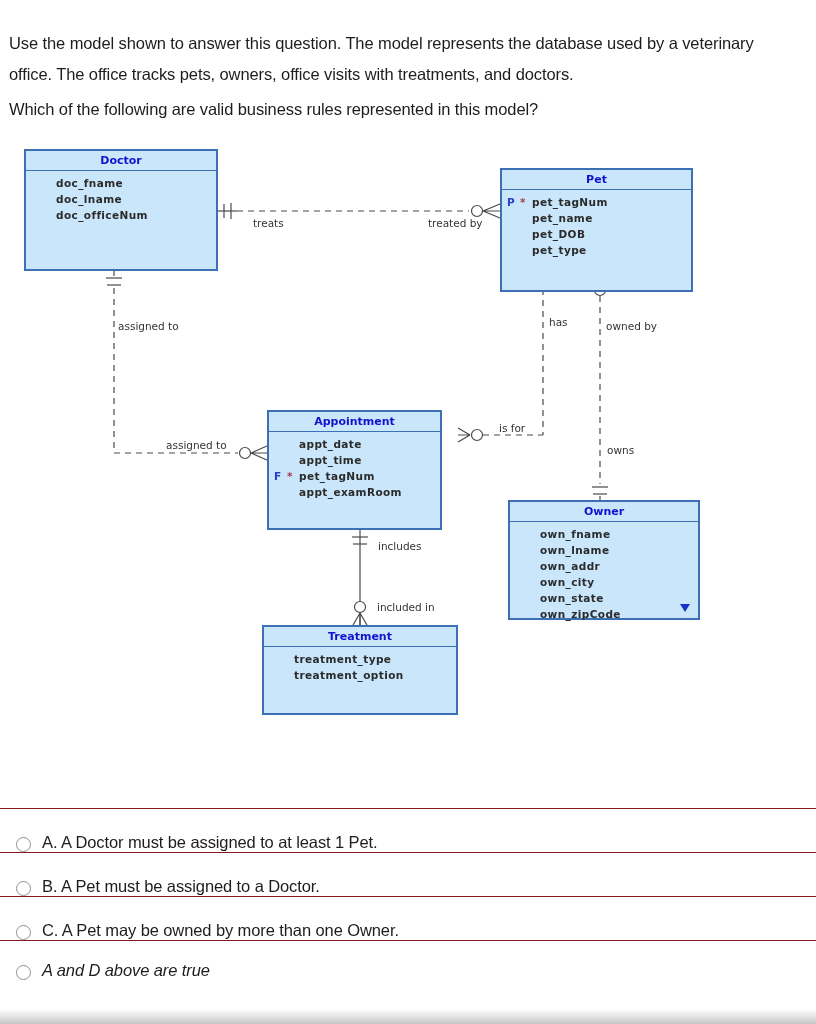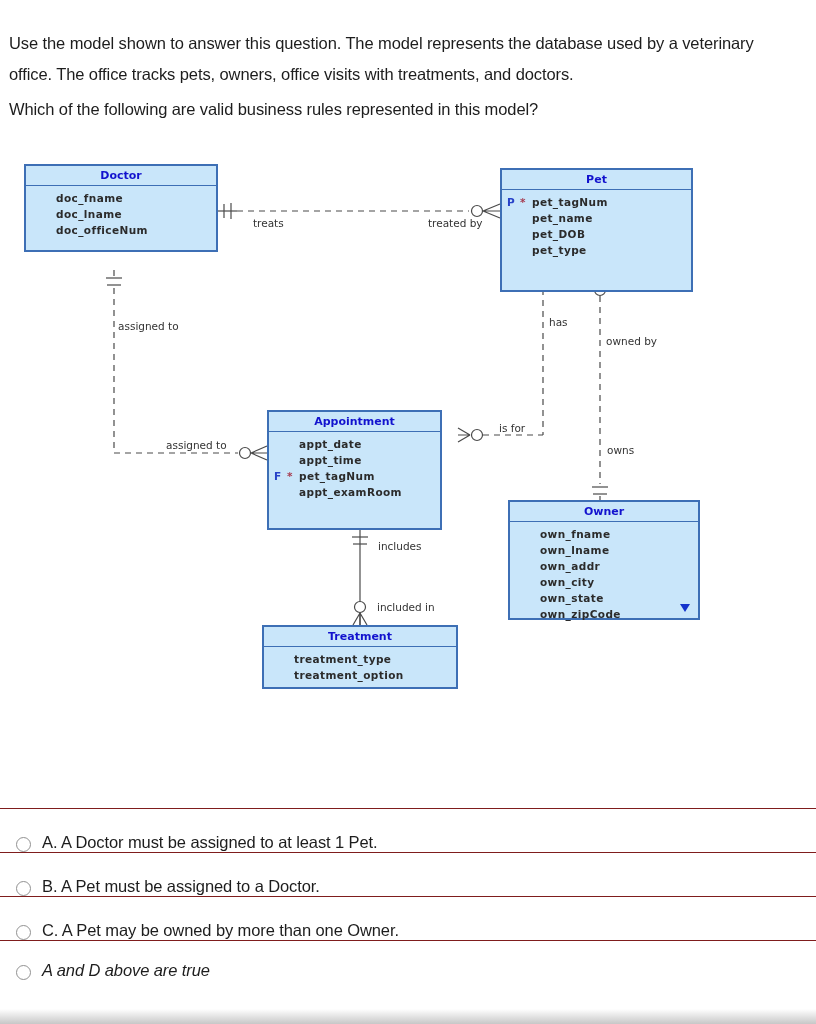--- a/index.html
+++ b/index.html
@@ -116,27 +116,27 @@
     <circle cx="360" cy="607" r="5.5" fill="#ffffff"></circle>
     <path d="M360,613 L353,625 M360,613 L360,625 M360,613 L367,625"></path>
   </g>
 </svg>
 
 <div class="rlabel" style="left:253px;top:217px;">treats</div>
 <div class="rlabel" style="left:428px;top:217px;">treated by</div>
 <div class="rlabel" style="left:118px;top:320px;">assigned to</div>
 <div class="rlabel" style="left:166px;top:439px;">assigned to</div>
 <div class="rlabel" style="left:549px;top:316px;">has</div>
-<div class="rlabel" style="left:606px;top:335px;">owned by</div>
+<div class="rlabel" style="left:606px;top:320px;">owned by</div>
 <div class="rlabel" style="left:499px;top:422px;">is for</div>
 <div class="rlabel" style="left:607px;top:444px;">owns</div>
 <div class="rlabel" style="left:378px;top:540px;">includes</div>
 <div class="rlabel" style="left:377px;top:601px;">included in</div>
 
-<div class="entity" style="left:24px;top:164px;width:194px;height:88px;">
+<div class="entity" style="left:24px;top:149px;width:194px;height:122px;">
   <div class="entity-header">Doctor</div>
   <div class="entity-body">
     <div class="attr-row"><span class="attr-name">doc_fname</span></div>
     <div class="attr-row"><span class="attr-name">doc_lname</span></div>
     <div class="attr-row"><span class="attr-name">doc_officeNum</span></div>
   </div>
 </div>
 
 <div class="entity" style="left:500px;top:148px;width:193px;height:124px;margin-top:20px;">
   <div class="entity-header">Pet</div>
@@ -172,21 +172,21 @@
     <div class="attr-row"><span class="attr-name">own_fname</span></div>
     <div class="attr-row"><span class="attr-name">own_lname</span></div>
     <div class="attr-row"><span class="attr-name">own_addr</span></div>
     <div class="attr-row"><span class="attr-name">own_city</span></div>
     <div class="attr-row"><span class="attr-name">own_state</span></div>
     <div class="attr-row"><span class="attr-name">own_zipCode</span></div>
   </div>
   <span class="more-triangle"></span>
 </div>
 
-<div class="entity" style="left:262px;top:625px;width:196px;height:64px;">
+<div class="entity" style="left:262px;top:625px;width:196px;height:90px;">
   <div class="entity-header">Treatment</div>
   <div class="entity-body">
     <div class="attr-row"><span class="attr-name">treatment_type</span></div>
     <div class="attr-row"><span class="attr-name">treatment_option</span></div>
   </div>
 </div>
 
 <div class="options">
   <div class="opt">
     <span class="radio"></span>

